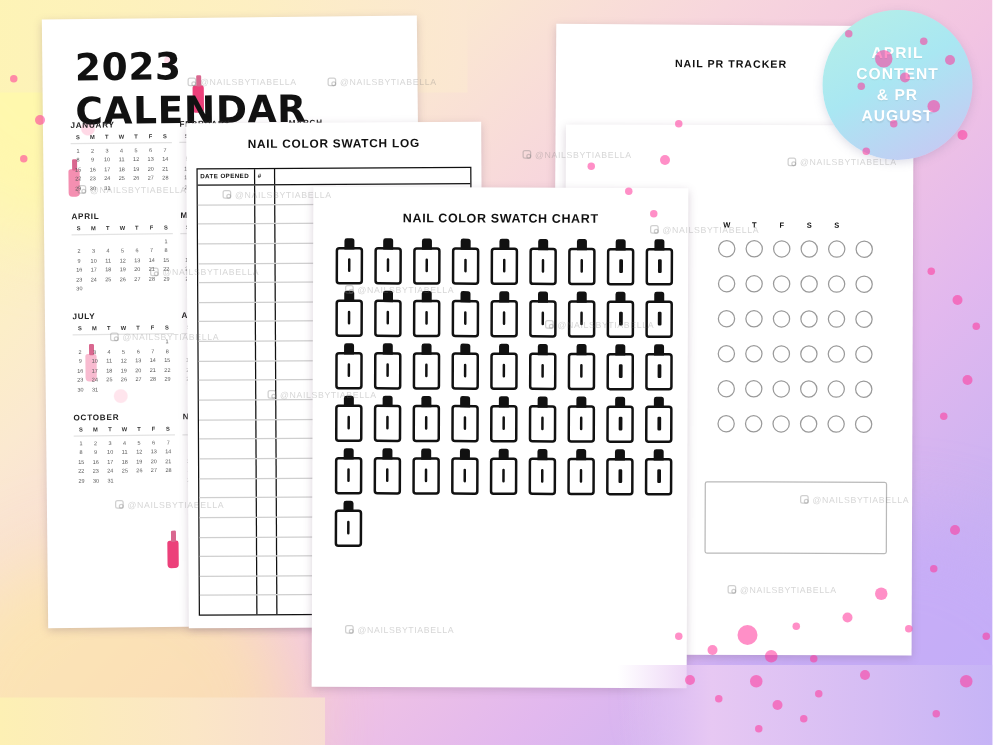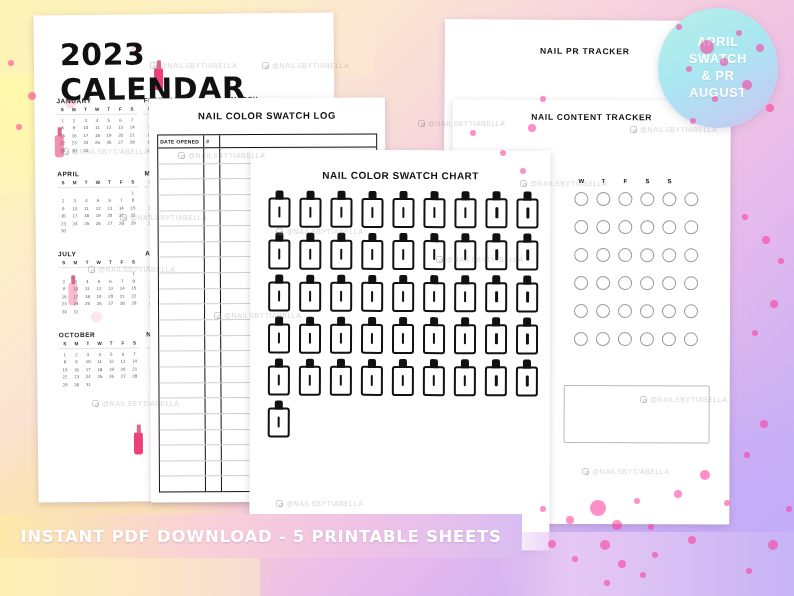--- a/index.html
+++ b/index.html
@@ -933,21 +933,20 @@
   <div class="sheet" id="pr-tracker-sheet">
     <div class="pr-title">NAIL PR TRACKER</div>
     <div class="pr-splat" style="left:34px; top:104px; width:26px; height:18px;"></div>
     <div class="pr-splat" style="left:58px; top:124px; width:16px; height:11px; opacity:.8;"></div>
     <div class="pr-splat" style="left:20px; top:132px; width:10px; height:8px; opacity:.7;"></div>
     <div class="pr-splat" style="left:74px; top:100px; width:8px; height:6px; opacity:.6;"></div>
     <div class="pr-box"></div>
   </div>
 
   <div class="sheet" id="content-tracker-sheet">
-    <div class="ct-title">NAIL CONTENT TRACKER</div>
     <div class="ct-dows" id="ct-dows">
         <div>W</div>
         <div>T</div>
         <div>F</div>
         <div>S</div>
         <div>S</div>
       </div>
     <div class="ct-circles" id="ct-circles">
         <span></span>
         <span></span>
@@ -1167,30 +1166,27 @@
         <div></div>
         <div></div>
         <div></div>
         <div></div>
         <div></div>
       </div>
   </div>
 
   <div id="badge">
     <div class="bl">APRIL</div>
-    <div class="bl">SWATCH</div>
+    <div class="bl">CONTENT</div>
     <div class="bl">&amp; PR</div>
     <div class="bl">AUGUST</div>
   </div>
 
   <div id="bottom-left-block"></div>
   <div id="bottom-right-block"></div>
-  <div id="banner">
-    <span>INSTANT PDF DOWNLOAD - 5 PRINTABLE SHEETS</span>
-  </div>
 
   <div id="speckles">
       <div class="speck" style="left: 700px; top: 40px; width: 14px; height: 14px;"></div>
       <div class="speck" style="left: 720px; top: 58px; width: 8px; height: 8px;"></div>
       <div class="speck" style="left: 686px; top: 66px; width: 6px; height: 6px;"></div>
       <div class="speck" style="left: 742px; top: 80px; width: 10px; height: 10px;"></div>
       <div class="speck" style="left: 712px; top: 96px; width: 6px; height: 6px;"></div>
       <div class="speck" style="left: 756px; top: 44px; width: 8px; height: 8px;"></div>
       <div class="speck" style="left: 676px; top: 24px; width: 6px; height: 6px;"></div>
       <div class="speck" style="left: 736px; top: 30px; width: 6px; height: 6px;"></div>

